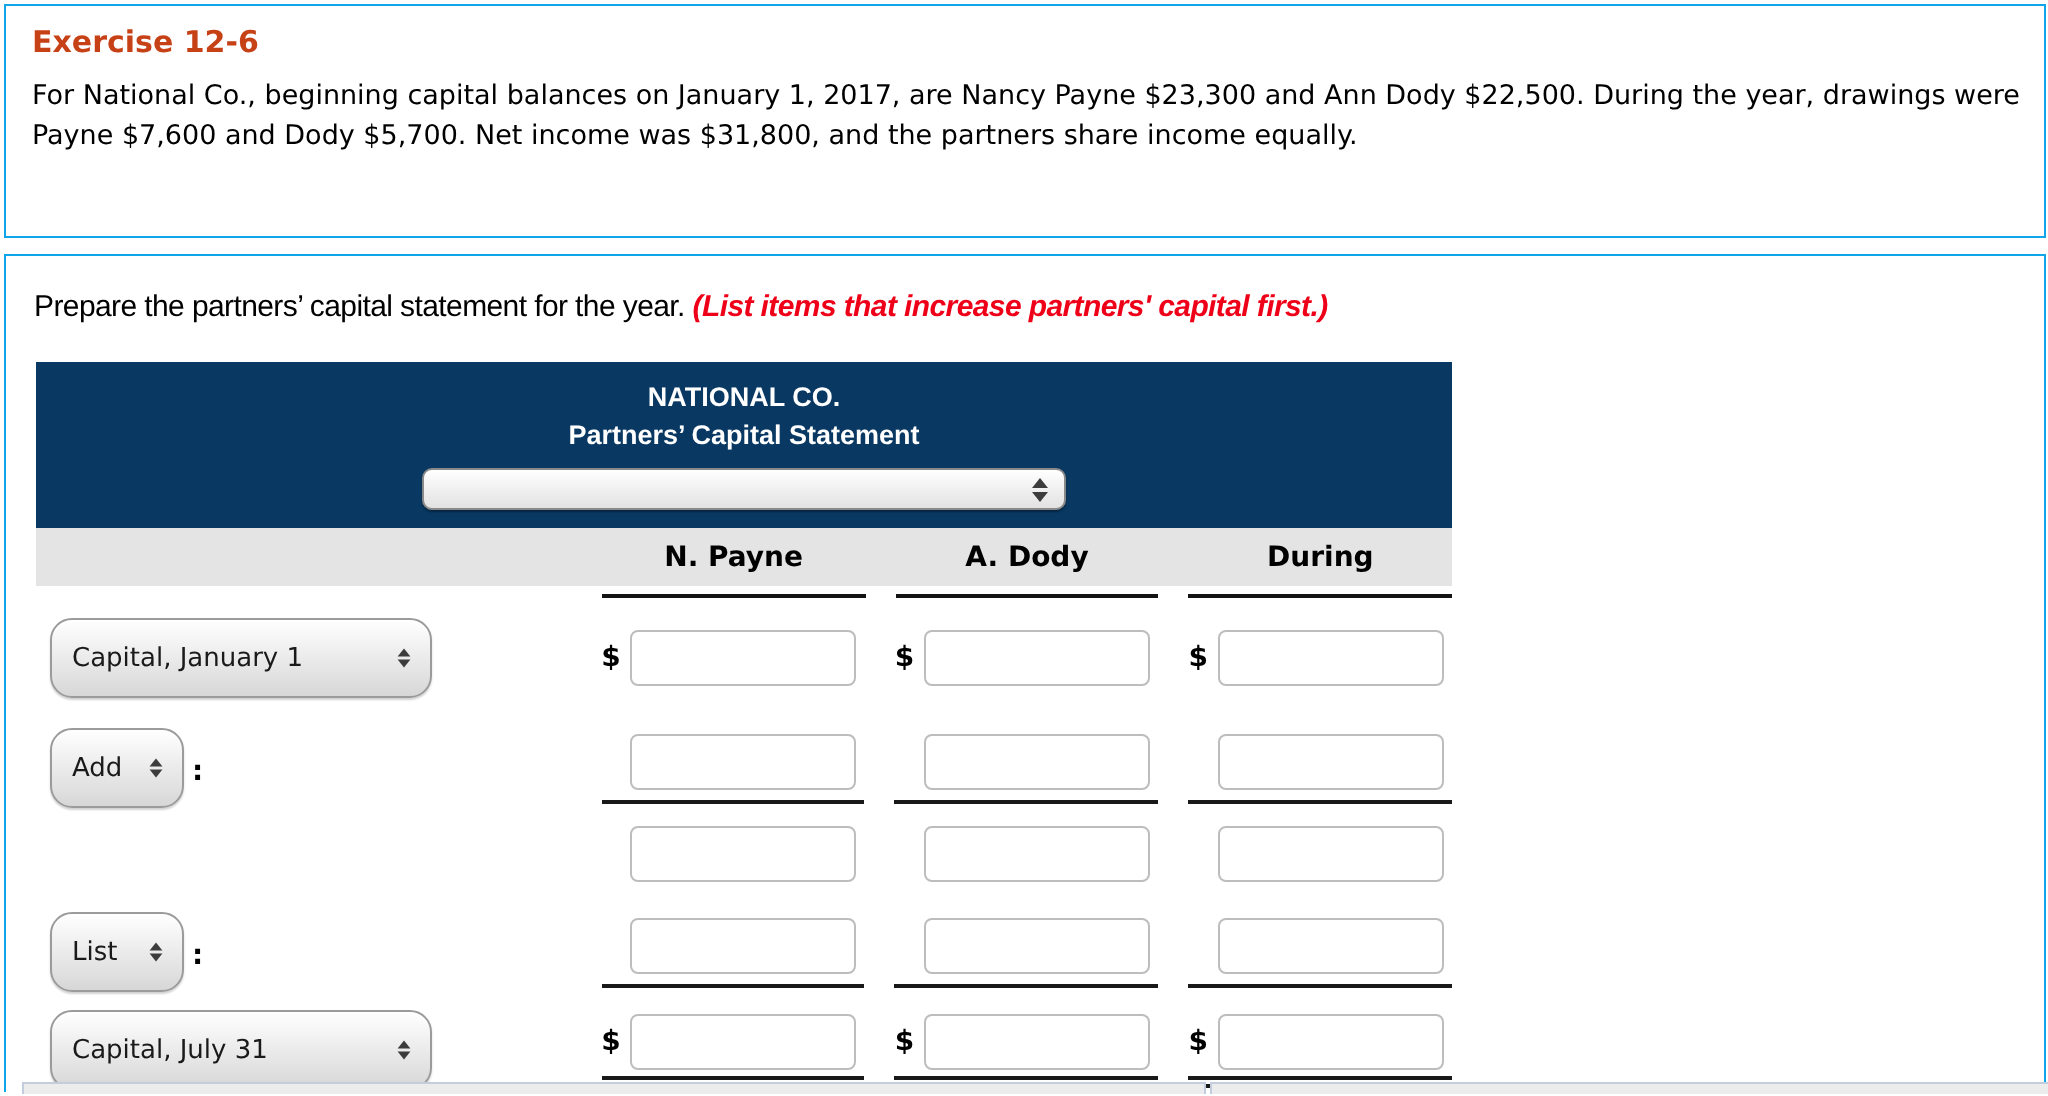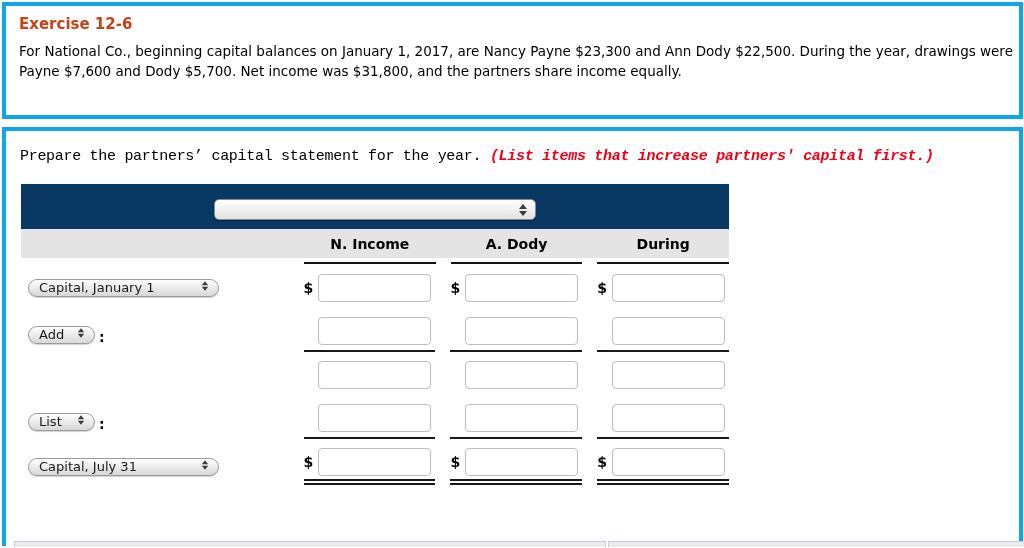--- a/index.html
+++ b/index.html
@@ -1,27 +1,27 @@
 <!DOCTYPE html>
 <html><head>
 <meta charset="utf-8">
 <style>
   * { margin:0; padding:0; box-sizing:border-box; }
   html,body { width:1024px; height:548px; overflow:hidden; background:#fff;
               font-family:"DejaVu Sans", sans-serif; }
 
-  .panel { border:4px solid #0ea5e9; background:#fff; }
+  .panel { border:1px solid #0ea5e9; background:#fff; }
   #problem-panel { margin:2px 1px 0 2px; height:117px; padding:9px 13px; }
   #work-panel   { margin:8px 1px 0 2px; height:419px; border-bottom:none;
                   padding:17px 12px 0 12px; position:relative; }
 
   .ex-title { color:#c74117; font-weight:bold; font-size:15px; margin-bottom:8px; }
   .ex-text  { font-size:13.5px; color:#000; line-height:20px; width:996px; }
 
-  .instruction { font-family:Liberation Mono, monospace; font-size:15px;
+  .instruction { font-family:Liberation Sans, sans-serif; font-size:15px;
                  letter-spacing:-0.3px; color:#000; margin-left:2px; }
   .instruction .em { color:#ef0019; font-weight:bold; font-style:italic; }
 
   .stmt { width:708px; margin:19px 0 0 3px; }
 
   .stmt-head { background:#093862; padding:8px 0 9px 0; text-align:center; }
   .stmt-head .line { color:#fff; font-weight:bold; font-size:13.5px;
                      font-family:"Liberation Sans", sans-serif; line-height:19px; }
   .big-select { width:322px; height:21px; margin:7px auto 0 auto; position:relative;
                 border:1px solid #8a8a8a; border-radius:5px;
@@ -52,22 +52,22 @@
   .money-cell + .money-cell { margin-left:15px; }
   .money-cell .cur { font-weight:bold; font-size:14px; color:#000; width:13px; }
   .money-cell input { width:113px; height:28px; border:1px solid #bdbdbd; border-radius:4px;
                       background:#fff; margin-left:auto; margin-right:4px;
                       font-size:13px; padding:0 6px; outline:none; }
   .money-cell.u1 { padding-bottom:5px; border-bottom:2px solid #191919; }
   .money-cell.u2 { padding-bottom:3px; border-bottom:6px double #191919; }
 
   .mb15 { margin-bottom:15px; } .mb9 { margin-bottom:9px; }
 
-  .pill { display:inline-flex; align-items:flex-start; justify-content:space-between;
-          height:18px; border:1px solid #9b9b9b; border-radius:11px;
+  .pill { display:inline-flex; align-items:center; justify-content:space-between;
+          height:40px; border:1px solid #9b9b9b; border-radius:11px;
           background:linear-gradient(#ffffff,#d7d7d7);
           box-shadow:inset 0 1px 0 #fff, 0 1px 1px rgba(0,0,0,.18);
           padding:0 9px 0 10px; font-size:13px; color:#1a1a1a;
           font-family:"DejaVu Sans", sans-serif; cursor:default; white-space:nowrap; }
   .pill .arrows { transform:scale(.8); }
   .w190 { width:191px; } .w67 { width:67px; }
   .colon { font-weight:bold; font-size:14px; margin:4px 6px 0 4px; }
 
   .bottom-strip { position:absolute; bottom:-1px; height:6px; background:#ececec;
                   border:1px solid #c3cdde; border-bottom:none; }
@@ -82,31 +82,33 @@
   <div class="ex-text">For National Co., beginning capital balances on January 1, 2017, are Nancy Payne $23,300 and Ann Dody $22,500. During the year, drawings were Payne $7,600 and Dody $5,700. Net income was $31,800, and the partners share income equally.</div>
 </div>
 
 <div class="panel" id="work-panel">
 
   <div class="instruction"><span>Prepare the partners’ capital statement for the year. </span><span class="em">(List items that increase partners' capital first.)</span></div>
 
   <div class="stmt">
 
     <div class="stmt-head">
+      <div class="line">NATIONAL CO.</div>
+      <div class="line">Partners’ Capital Statement</div>
       <div class="big-select">
         <span></span>
         <span class="arrows">
           <span class="arr-up"></span>
             <span class="arr-down"></span>
         </span>
       </div>
     </div>
 
     <div class="col-head-row">
-      <div class="col-head first">N. Income</div>
+      <div class="col-head first">N. Payne</div>
       <div class="col-head">A. Dody</div>
       <div class="col-head">During</div>
     </div>
 
     <div class="rules-row">
       <div class="rule first"></div>
       <div class="rule"></div>
       <div class="rule"></div>
     </div>
 

